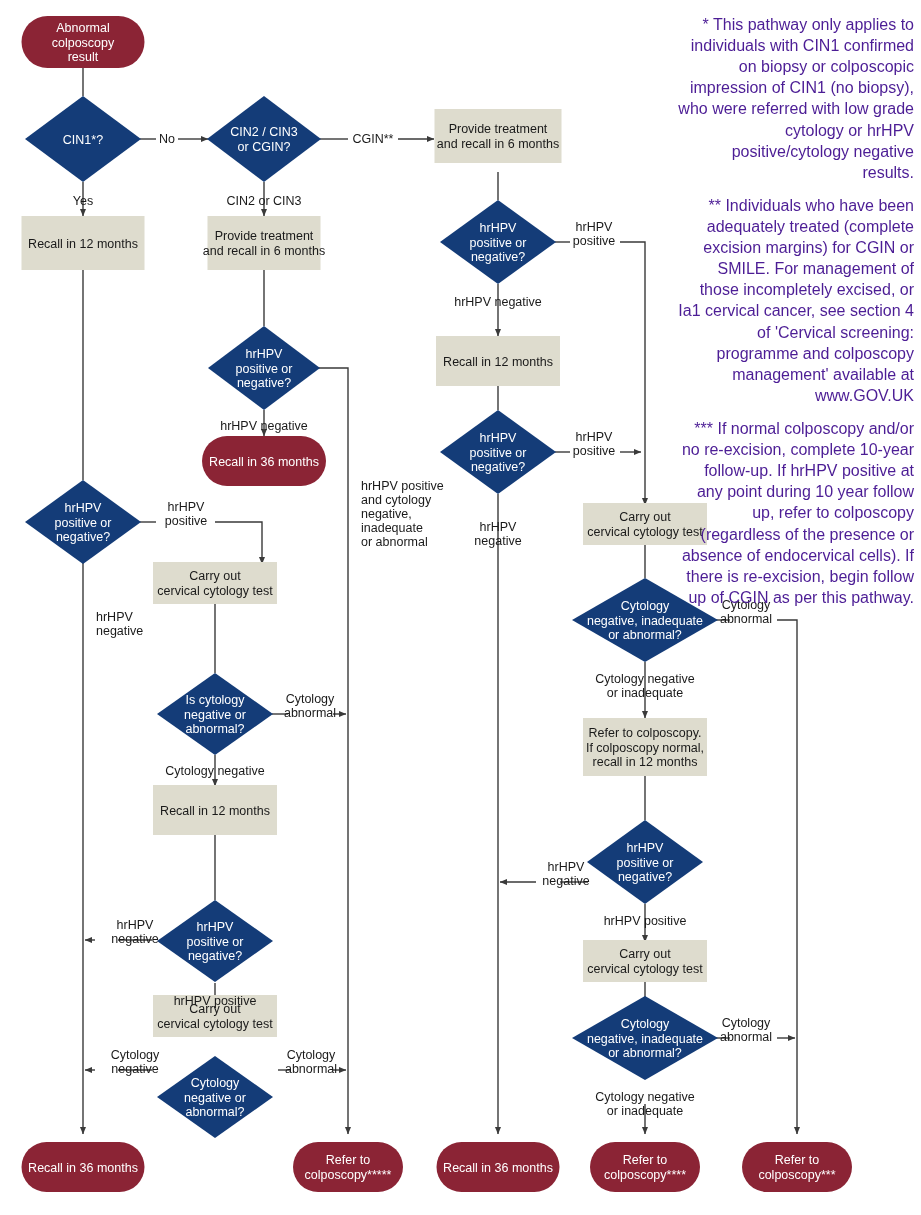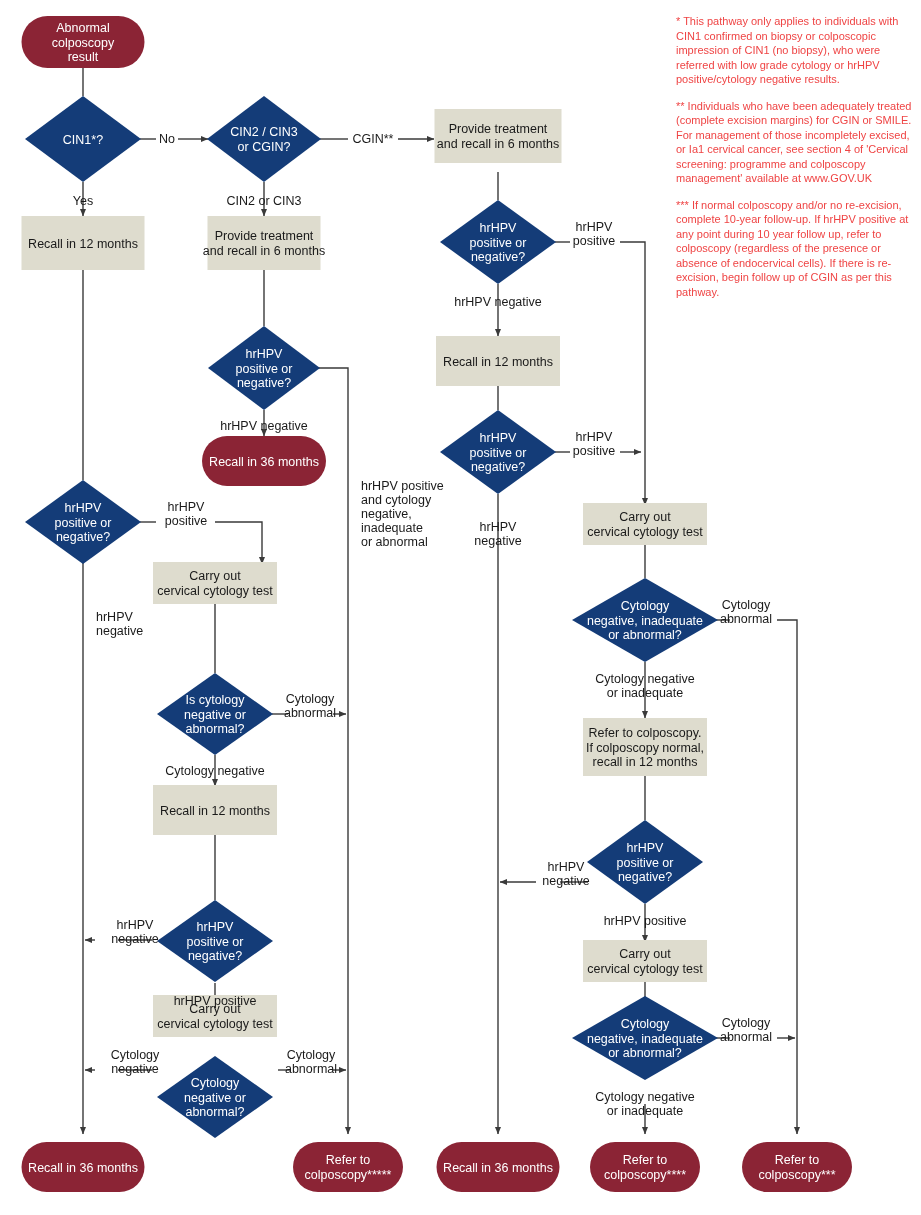--- a/index.html
+++ b/index.html
@@ -1,21 +1,21 @@
 <!DOCTYPE html>
 <html><head>
 <meta charset="utf-8">
 <style>
   html,body{margin:0;padding:0;background:#ffffff;}
   #page{position:relative;width:921px;height:1215px;background:#ffffff;
-        font-family:"Liberation Sans","DejaVu Sans",sans-serif;}
+        font-family:"Liberation Sans","DejaVu Sans",sans-serif;text-align:right;}
   svg{position:absolute;left:0;top:0;width:921px;height:1215px;}
   .notes{position:absolute;left:676px;top:14px;width:238px;
          font-family:"Liberation Sans","DejaVu Sans",sans-serif;
-         font-size:11px;line-height:1.32;color:#ef4444;}
+         font-size:16px;line-height:1.32;color:#4c1d95;}
   .notes p{margin:0 0 12px 0;}
 </style>
 </head>
 <body>
 
 <div id="page">
 
 <svg viewBox="0 0 921 1215">
   <defs>
     <marker id="arr" markerWidth="9" markerHeight="9" refX="7.4" refY="3.2" orient="auto" markerUnits="userSpaceOnUse">

